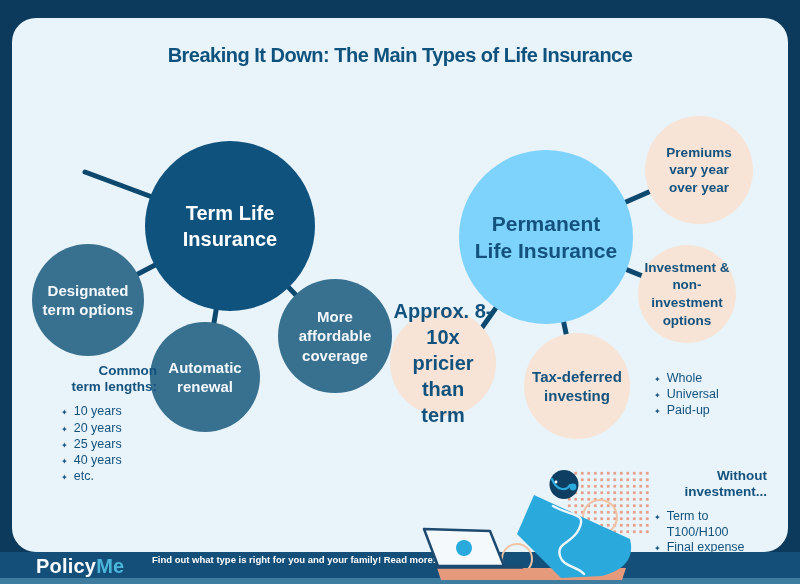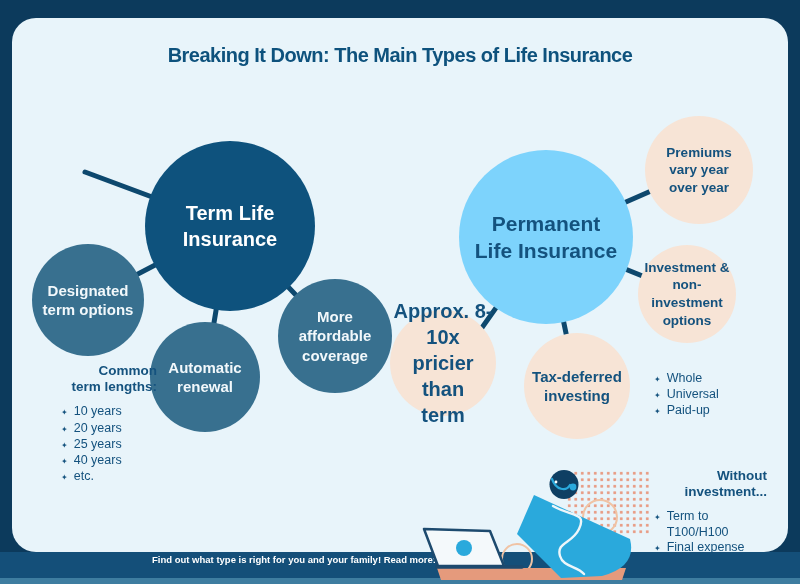--- a/index.html
+++ b/index.html
@@ -179,20 +179,23 @@
         </li>
       <li>
           <span class="blt">✦</span>
           <span>Final expense insurance</span>
         </li>
     </ul>
   </div>
 
   <div class="bar"></div>
   <div class="strip"></div>
+  <div class="brand">
+    <span class="p">Policy</span><span class="m">Me</span>
+  </div>
   <div class="cta">
     <span class="l1">Find out what type is right for you and your family! Read more:</span>
   </div>
 
   <div class="dots"></div>
   <svg class="illu" width="265" height="129" viewBox="395 455 265 129">
     <circle cx="600" cy="517" r="17" fill="none" stroke="#f0c3a4" stroke-width="2"></circle>
     <circle cx="517" cy="559" r="15" fill="none" stroke="#f0c3a4" stroke-width="2"></circle>
     <path d="M437 568 L626 568 L622 580 L441 580 Z" fill="#e59a7c"></path>
     <g>

